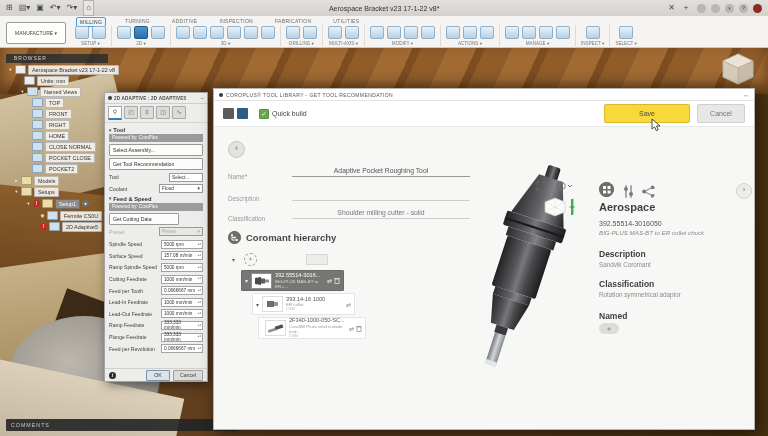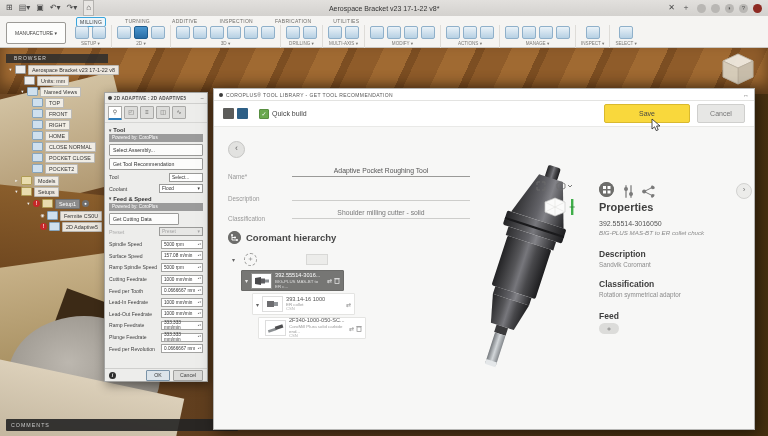--- a/index.html
+++ b/index.html
@@ -669,28 +669,28 @@
       </svg>
       <svg class="prop-ico pi-share" width="12" height="12" viewBox="0 0 12 12">
         <circle cx="9.5" cy="2.5" r="1.6" fill="#7a7a7a"></circle>
           <circle cx="2.5" cy="6" r="1.6" fill="#7a7a7a"></circle>
           <circle cx="9.5" cy="9.5" r="1.6" fill="#7a7a7a"></circle>
         <line x1="2.5" y1="6" x2="9.5" y2="2.5" stroke="#7a7a7a" stroke-width="0.8"></line>
         <line x1="2.5" y1="6" x2="9.5" y2="9.5" stroke="#7a7a7a" stroke-width="0.8"></line>
       </svg>
       <div class="nextbtn">›</div>
 
-      <span class="ph ph1">Properties</span>
+      <span class="ph ph1">Aerospace</span>
       <span class="pnum">392.55514-3016050</span>
       <span class="pdesc">BIG-PLUS MAS-BT to ER collet chuck</span>
       <span class="ph ph2" style="left:385px;top:122px;">Description</span>
       <span class="pv" style="left:385px;top:134px;">Sandvik Coromant</span>
       <span class="ph ph2" style="left:385px;top:152px;">Classification</span>
       <span class="pv" style="left:385px;top:164px;">Rotation symmetrical adaptor</span>
-      <span class="ph ph2" style="left:385px;top:184px;">Feed</span>
+      <span class="ph ph2" style="left:385px;top:184px;">Named</span>
       <span class="tagpill">＋</span>
     </div>
   </div>
 
   <svg class="cursor" width="11" height="14" viewBox="0 0 11 14">
     <path d="M1 1 L1 11 L3.6 8.8 L5.2 12.6 L7.2 11.8 L5.6 8 L9 8 Z" fill="#fff" stroke="#222" stroke-width="0.8"></path>
   </svg>
 
 </div>
 

